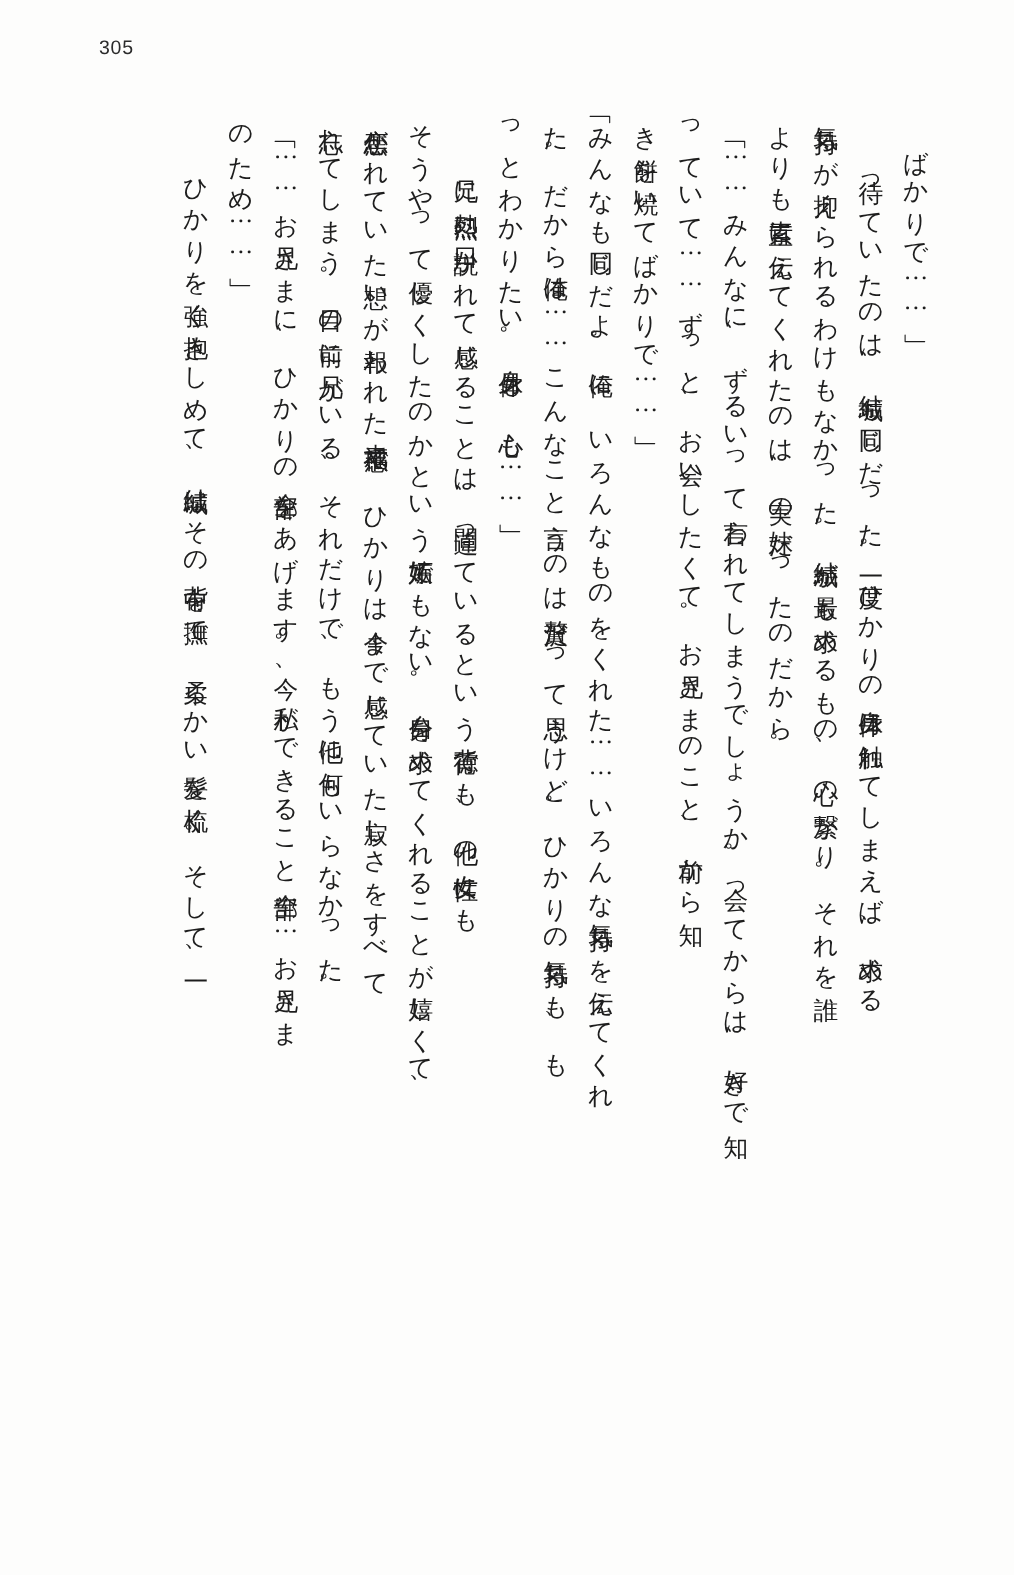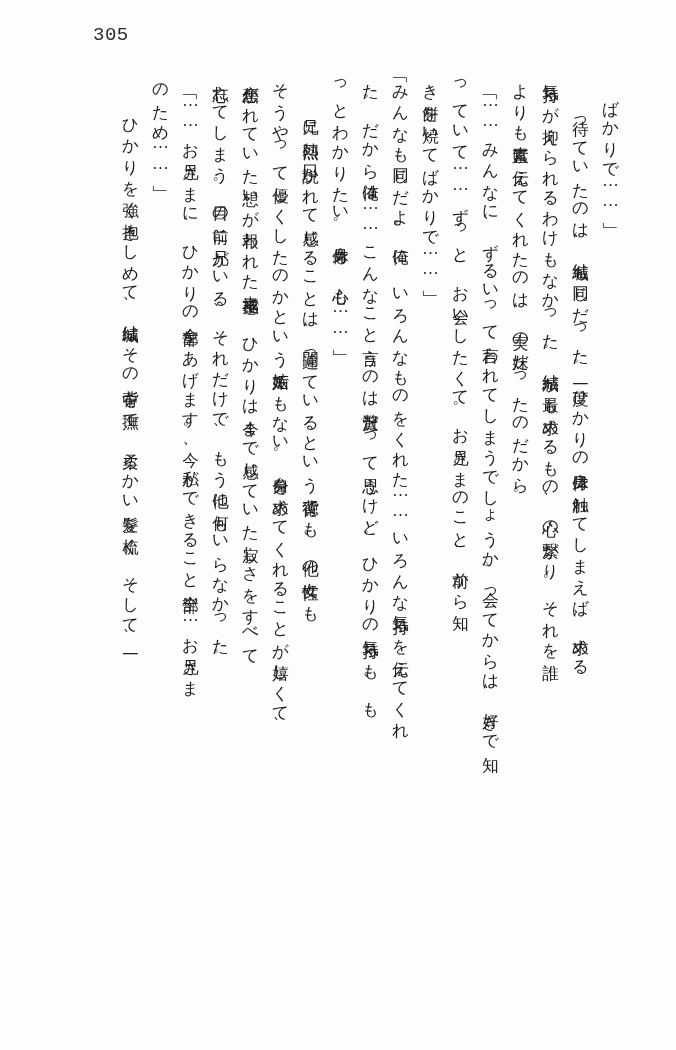--- a/index.html
+++ b/index.html
@@ -17,25 +17,24 @@
   .page {
     position: relative;
     width: 676px;
     height: 1050px;
     background: #fdfdfc;
   }
   .page-number {
     position: absolute;
     top: 24px;
     left: 66px;
-    font-size: 19px;
+    font-size: 13px;
     letter-spacing: 0.5px;
     color: #2b2b2b;
-    font-family: Liberation Mono, monospace;
-    margin-left: 27px;
+    font-family: Liberation Sans, sans-serif;
   }
   
   .body-text {
     position: absolute;
     top: 72px;
     left: 58px;
     width: 560px;
     height: 930px;
     display: flex;
     flex-direction: row-reverse;

